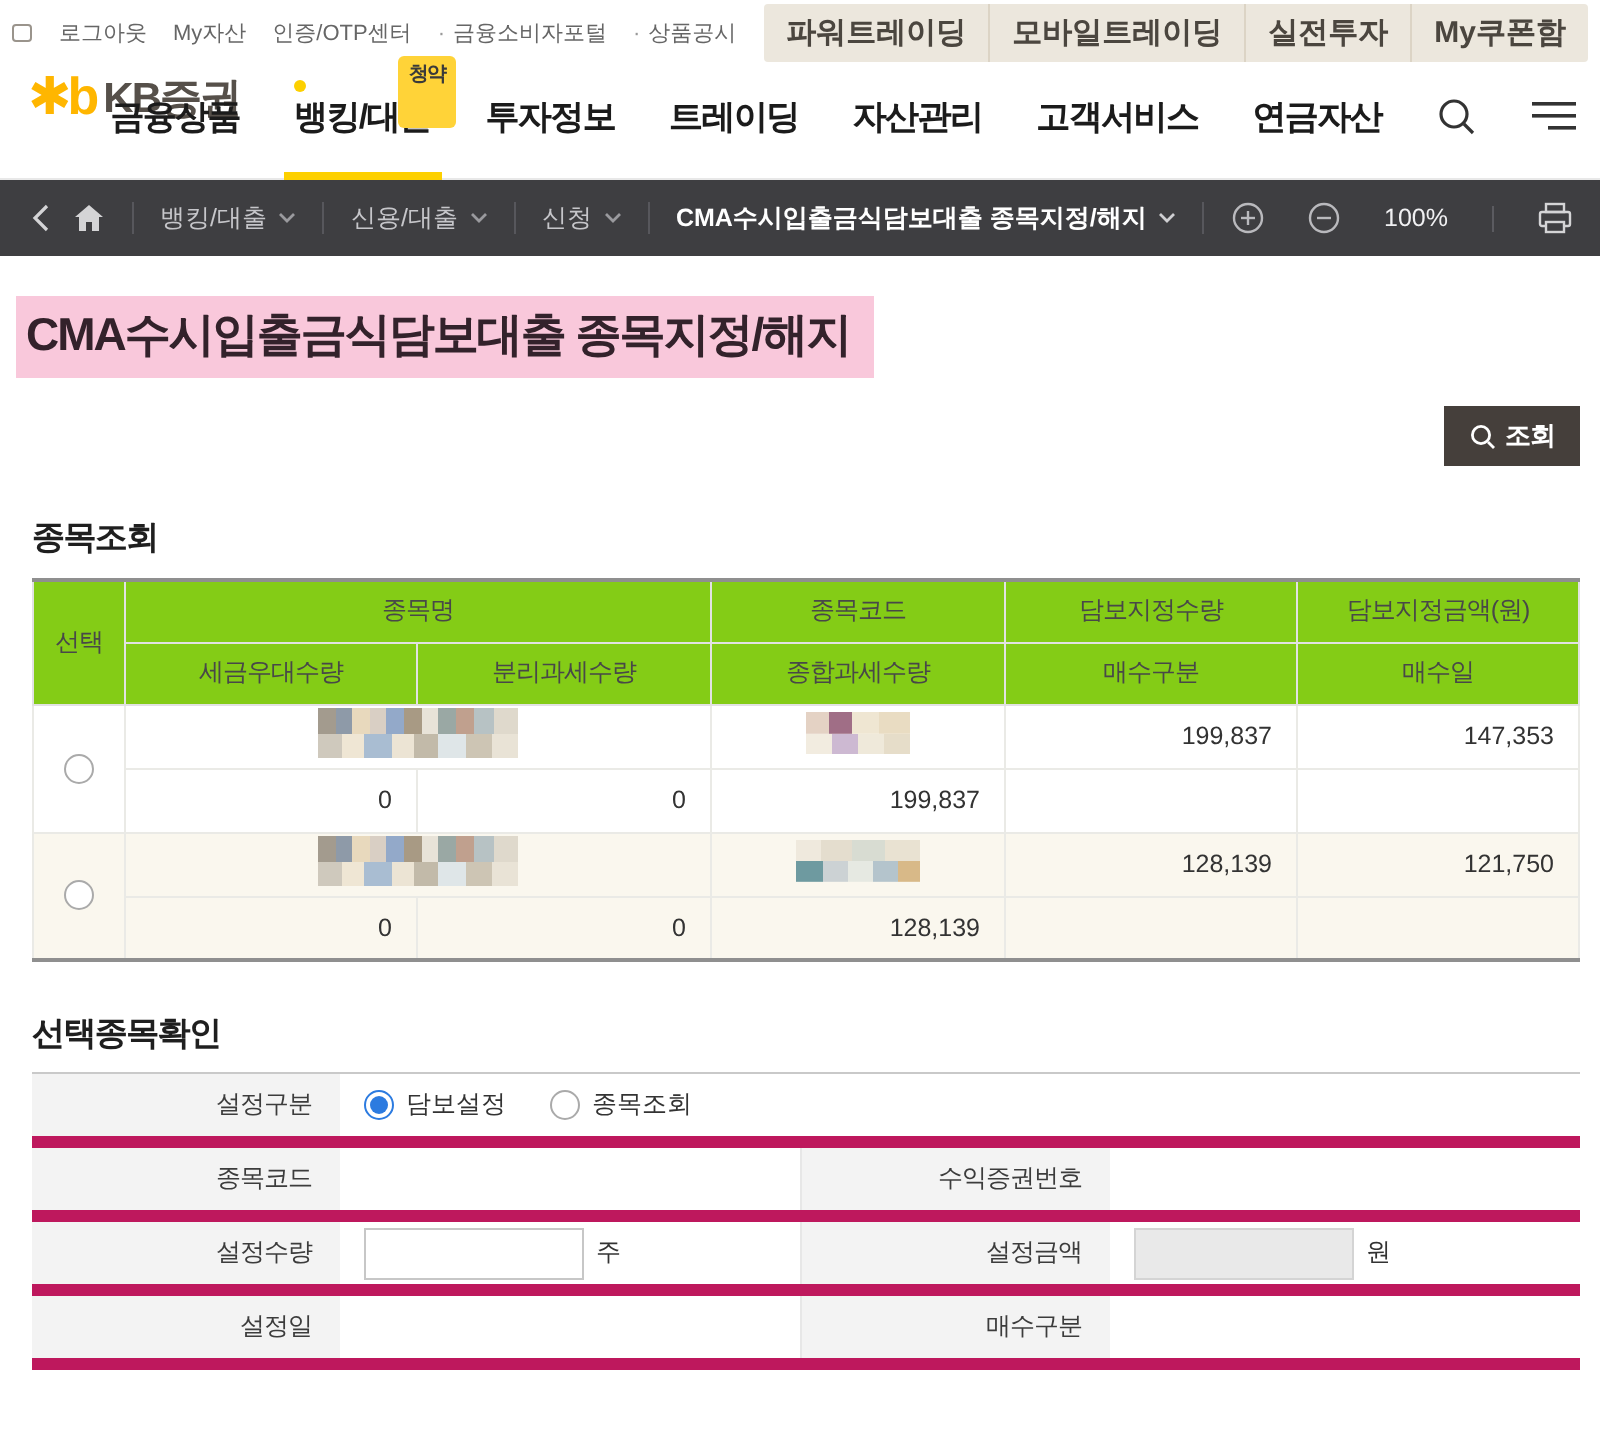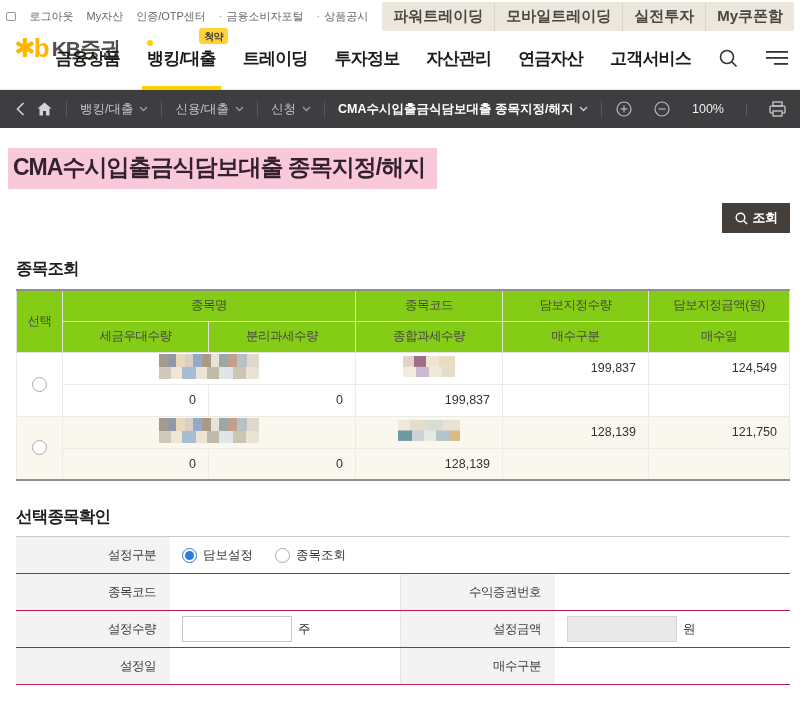--- a/index.html
+++ b/index.html
@@ -19,21 +19,21 @@
   .util-btns button:first-child { border-left:none; }
   
   .header { position:relative; height:63px; border-bottom:1px solid #e8e8e8; }
   .logo { position:absolute; left:14px; top:6px; display:flex; align-items:center; gap:4px; cursor:pointer; }
   .logo-sym { font-size:26px; font-weight:bold; color:#ffb600; letter-spacing:-2px; }
   .logo-txt { font-size:21px; font-weight:bold; color:#56504a; letter-spacing:-1px; }
   .nav { position:absolute; right:12px; top:0; height:100%; display:flex; align-items:center; gap:27px; }
   .nav-item { position:relative; height:100%; display:flex; align-items:center; font-size:17px; font-weight:600; color:#1b1b1b; letter-spacing:-0.8px; cursor:pointer; }
   .nav-item.active::after { content:""; position:absolute; left:-5px; right:-5px; bottom:-1px; height:4px; background:#fdd000; }
   .nav-dot { position:absolute; top:13px; left:0; width:6px; height:6px; border-radius:50%; background:#fdd000; }
-  .nav-badge { position:absolute; top:1px; right:-12px; background:#ffd338; color:#3a3a3a; font-size:10px; font-weight:bold; padding:2px 5px 0; border-radius:3px; white-space:nowrap; }
+  .nav-badge { position:absolute; top:1px; right:-12px; background:#ffd338; color:#3a3a3a; font-size:10px; font-weight:bold; padding:2px 5px 20px; border-radius:3px; white-space:nowrap; }
   .nav-badge::after { content:""; position:absolute; left:7px; bottom:-4px; border:4px solid transparent; border-top-color:#ffd338; border-left-width:3px; border-right-width:3px; }
   .nav-ico { display:flex; align-items:center; cursor:pointer; }
   
   .crumb-bar { height:38px; background:#3e3e41; display:flex; align-items:center; font-size:12.5px; color:#c6c6ca; }
   .crumb-seg { display:flex; align-items:center; gap:6px; padding:0 13px; height:16px; border-right:1px solid #57575c; cursor:pointer; white-space:nowrap; }
   .crumb-seg.icons { gap:12px; padding:0 14px 0 16px; }
   .crumb-seg.current { color:#fff; font-weight:bold; }
   .crumb-right { margin-left:auto; display:flex; align-items:center; gap:22px; padding-right:14px; color:#e3e3e5; }
   .crumb-right .vdiv { width:1px; height:13px; background:#5b5b60; }
   .zoom-pct { font-size:12.5px; color:#f0f0f2; }
@@ -79,21 +79,21 @@
   table.stock th { background:#84cc16; font-weight:normal; color:#484848; border:1px solid #e2e2e2; height:31px; text-align:center; letter-spacing:-0.5px; }
   table.stock td { border:1px solid #eaeae6; height:32px; color:#333; }
   td.num { text-align:right; padding-right:12px; }
   td.ctr { text-align:center; }
   tr.beige td { background:#faf7ee; }
   .radio { width:15px; height:15px; border:1px solid #aaa; border-radius:50%; display:inline-block; background:#fff; vertical-align:middle; cursor:pointer; }
   .radio.checked { position:relative; border:1.5px solid #2c7be0; }
   .radio.checked::after { content:""; position:absolute; inset:2px; border-radius:50%; background:#2c7be0; }
   
   .cf { margin-top:8px; border-top:1px solid #c9c9c9; }
-  .cf-row { display:flex; align-items:stretch; min-height:37px; border-bottom:1px solid #be185d;font-family:Liberation Serif, serif; }
+  .cf-row { display:flex; align-items:stretch; min-height:37px; border-bottom:6px solid #be185d;font-family:Liberation Serif, serif; }
   .cf-label { width:154px; background:#f3f3f3; display:flex; align-items:center; justify-content:flex-end; padding-right:14px; font-size:12.5px; color:#3c3c3c; letter-spacing:-0.5px; }
   .cf-label.mid { width:155px; border-left:1px solid #e7e7e7; }
   .cf-val { flex:1; display:flex; align-items:center; gap:6px; padding-left:12px; font-size:12.5px; }
   .cf-val.half { width:230px; flex:none; }
   .radio-opt { display:flex; align-items:center; gap:6px; margin-right:16px; cursor:pointer; }
   .inp { width:110px; height:26px; border:1px solid #c7c7c7; background:#fff; padding:0 6px; font-size:12.5px; font-family:inherit; }
   .inp.disabled { background:#e9e9e9; border-color:#d4d4d4; }
   .unit { font-size:12.5px; color:#333; }
 </style>
 </head>
@@ -121,25 +121,25 @@
     <span class="logo-sym">✱b</span>
     <span class="logo-txt">KB증권</span>
   </div>
   <div class="nav">
     <span class="nav-item">금융상품</span>
     <span class="nav-item active">
       <i class="nav-dot"></i>
       <span>뱅킹/대출</span>
       <em class="nav-badge" style="font-style:normal">청약</em>
     </span>
+    <span class="nav-item">투자정보</span>
     <span class="nav-item">트레이딩</span>
-    <span class="nav-item">투자정보</span>
     <span class="nav-item">자산관리</span>
+    <span class="nav-item">고객서비스</span>
     <span class="nav-item">연금자산</span>
-    <span class="nav-item">고객서비스</span>
     <span class="nav-ico">
       <svg class="ico" width="21" height="21" viewBox="0 0 21 21">
           <circle cx="9" cy="9" r="6.5" fill="none" stroke="#333" stroke-width="1.6"></circle>
           <line x1="14" y1="14" x2="18.5" y2="18.5" stroke="#333" stroke-width="1.6"></line>
         </svg>
     </span>
     <span class="nav-ico">
       <svg class="ico" width="22" height="16" viewBox="0 0 22 16">
           <rect x="0" y="1" width="22" height="1.8" fill="#333"></rect>
           <rect x="0" y="7" width="22" height="1.8" fill="#333"></rect>
@@ -256,21 +256,21 @@
         <th>매수구분</th>
         <th>매수일</th>
       </tr>
     </thead>
     <tbody>
       <tr>
         <td class="ctr" rowspan="2"><span class="radio"></span></td>
         <td class="ctr" colspan="2"><span class="mosaic m-name"></span></td>
         <td class="ctr"><span class="mosaic m-code"></span></td>
         <td class="num">199,837</td>
-        <td class="num">124,549</td>
+        <td class="num">147,353</td>
       </tr>
       <tr>
         <td class="num">0</td>
         <td class="num">0</td>
         <td class="num">199,837</td>
         <td class="num"></td>
         <td class="num"></td>
       </tr>
       <tr class="beige">
         <td class="ctr" rowspan="2"><span class="radio"></span></td>

